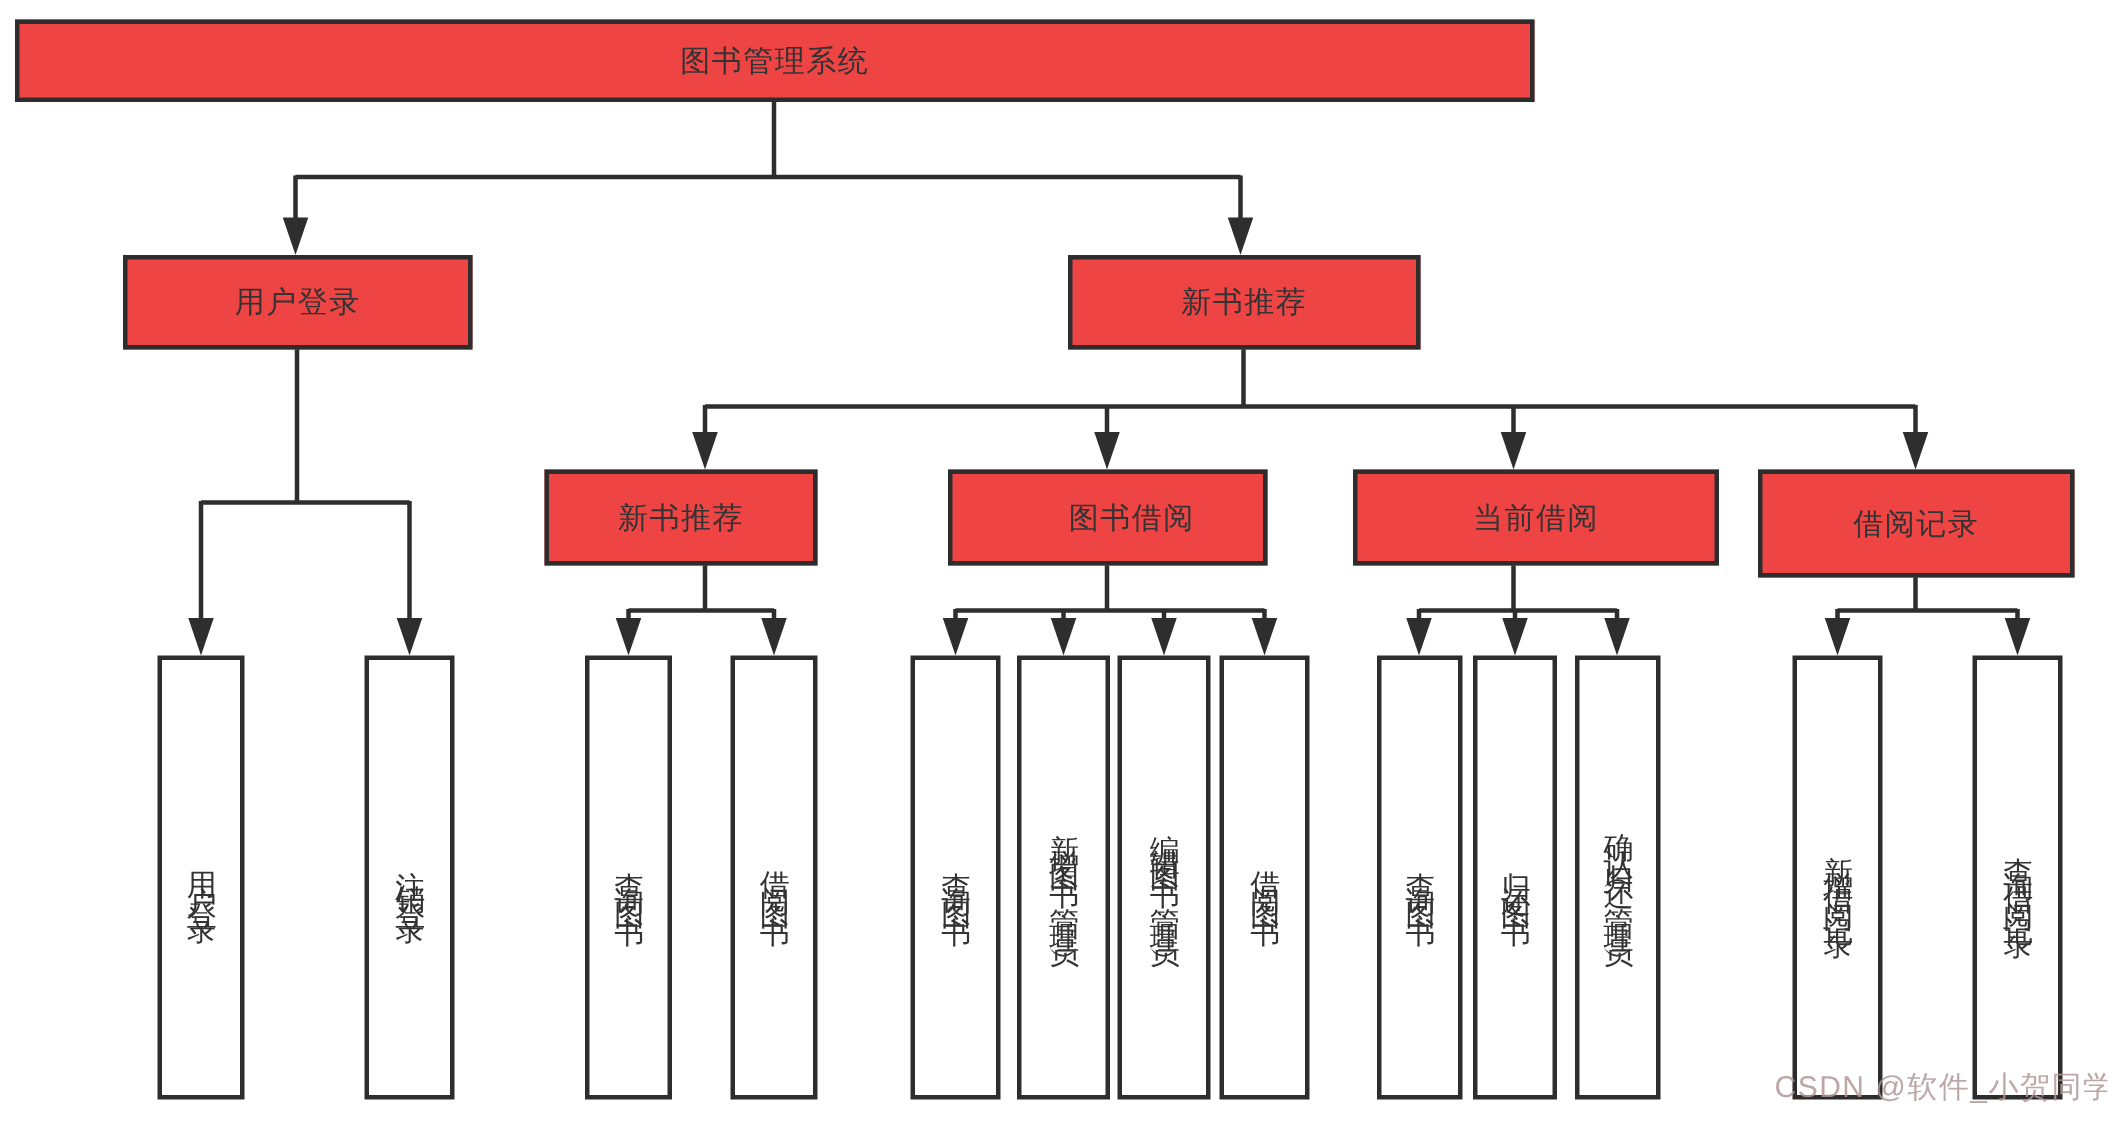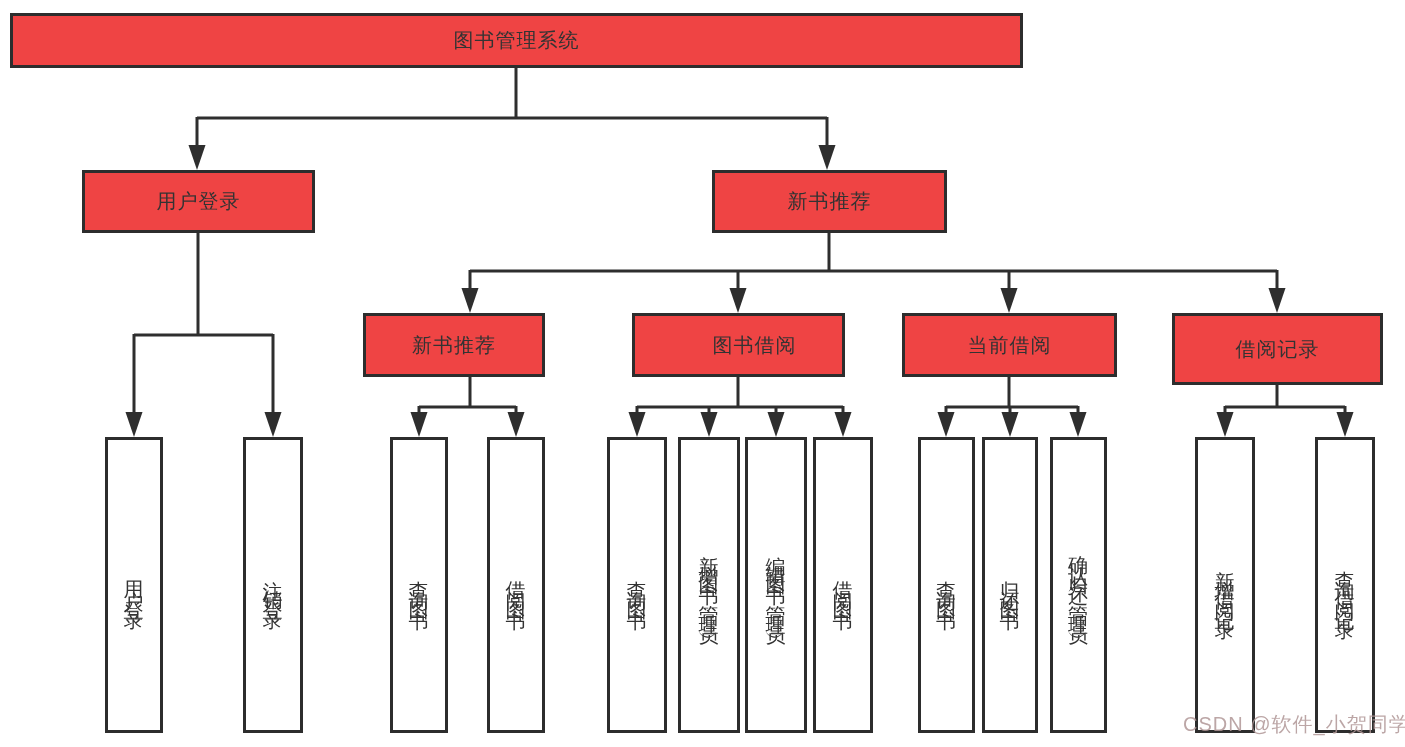--- a/index.html
+++ b/index.html
@@ -105,21 +105,21 @@
     </g>
   </svg>
 
   <div class="box" style="left:10px; top:13px; width:1013px; height:55px;">图书管理系统</div>
 
   <div class="box" style="left:82px; top:170px; width:233px; height:63px;">用户登录</div>
   <div class="box" style="left:712px; top:170px; width:235px; height:63px;">新书推荐</div>
 
   <div class="box" style="left:363px; top:313px; width:182px; height:64px;">新书推荐</div>
   <div class="box" style="left:632px; top:313px; width:213px; height:64px;padding-left:32px;">图书借阅</div>
-  <div class="box" style="left:902px; top:313px; width:215px; height:64px;">当前借阅</div>
+  <div class="box" style="left:902px; top:313px; width:244px; height:64px;">当前借阅</div>
   <div class="box" style="left:1172px; top:313px; width:211px; height:72px;">借阅记录</div>
 
   <div class="vbox" style="left:105px; top:437px; width:58px; height:296px;">
     <span>用户登录</span>
   </div>
   <div class="vbox" style="left:243px; top:437px; width:60px; height:296px;">
     <span>注销登录</span>
   </div>
 
   <div class="vbox" style="left:390px; top:437px; width:58px; height:296px;">

